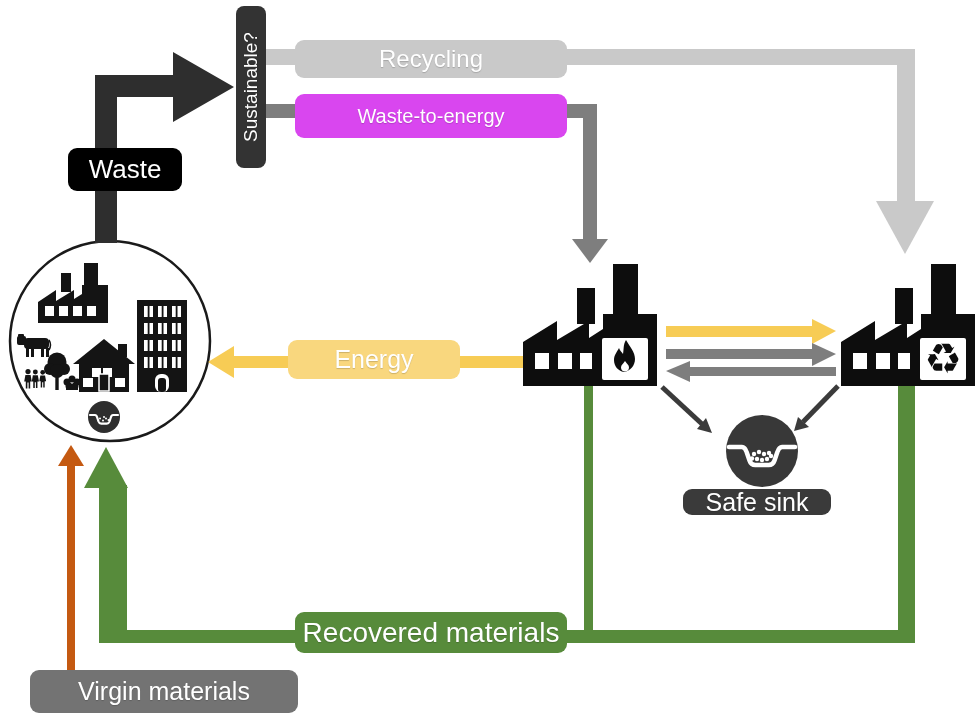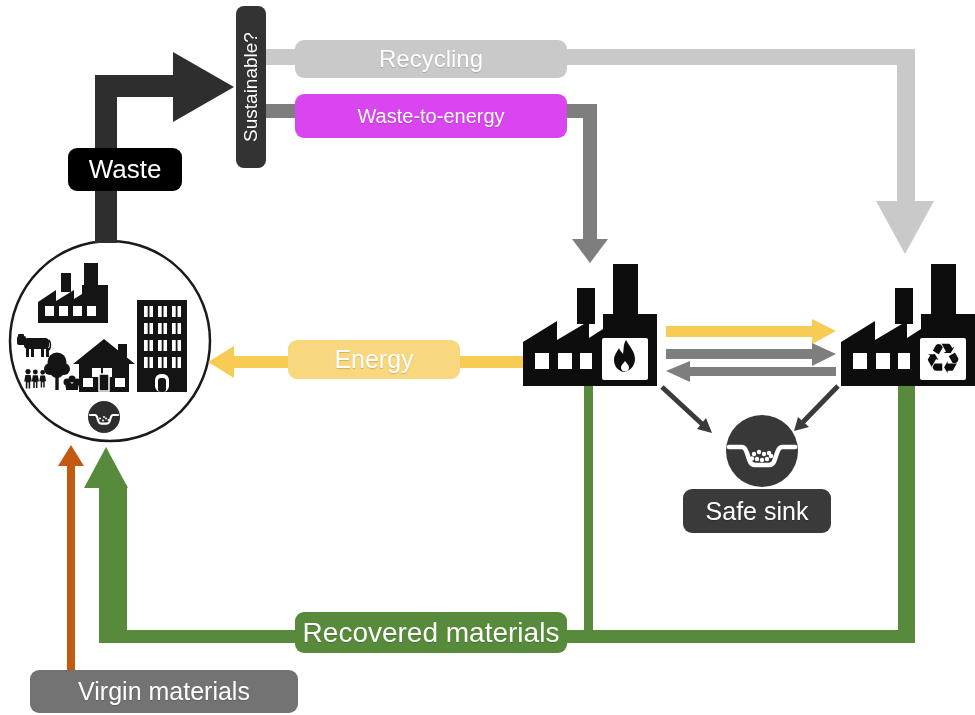--- a/index.html
+++ b/index.html
@@ -8,21 +8,21 @@
   .canvas svg.layer{position:absolute;left:0;top:0;}
   .lbl{position:absolute;display:flex;align-items:center;justify-content:center;
        color:#fff;font-weight:400;border-radius:9px;white-space:nowrap;
        text-shadow:0 1px 1px rgba(0,0,0,.18);}
   .lbl-waste{left:48px;top:148px;width:114px;height:43px;background:#000000;font-size:26px;margin-left:20px;}
   .lbl-sustainable{left:236px;top:6px;width:30px;height:162px;background:#333;border-radius:8px;font-size:19px;}
   .lbl-sustainable span{transform:rotate(-90deg);white-space:nowrap;}
   .lbl-recycling{left:295px;top:40px;width:272px;height:38px;background:#C9C9C9;font-size:24px;}
   .lbl-wte{left:295px;top:94px;width:272px;height:44px;background:#d946ef;font-size:20px;}
   .lbl-energy{left:288px;top:340px;width:172px;height:39px;background:#F9D77E;font-size:25px;}
-  .lbl-safesink{left:683px;top:489px;width:148px;height:44px;background:#3A3A3A;font-size:25px;}
+  .lbl-safesink{left:683px;top:489px;width:148px;height:26px;background:#3A3A3A;font-size:25px;}
   .lbl-recovered{left:295px;top:612px;width:272px;height:41px;background:#578B3B;font-size:28px;}
   .lbl-virgin{left:30px;top:670px;width:268px;height:43px;background:#737373;font-size:25px;}
 </style>
 </head>
 <body>
 
 <div class="canvas">
 
   <svg class="layer" width="975" height="715" viewBox="0 0 975 715">
     <defs>

